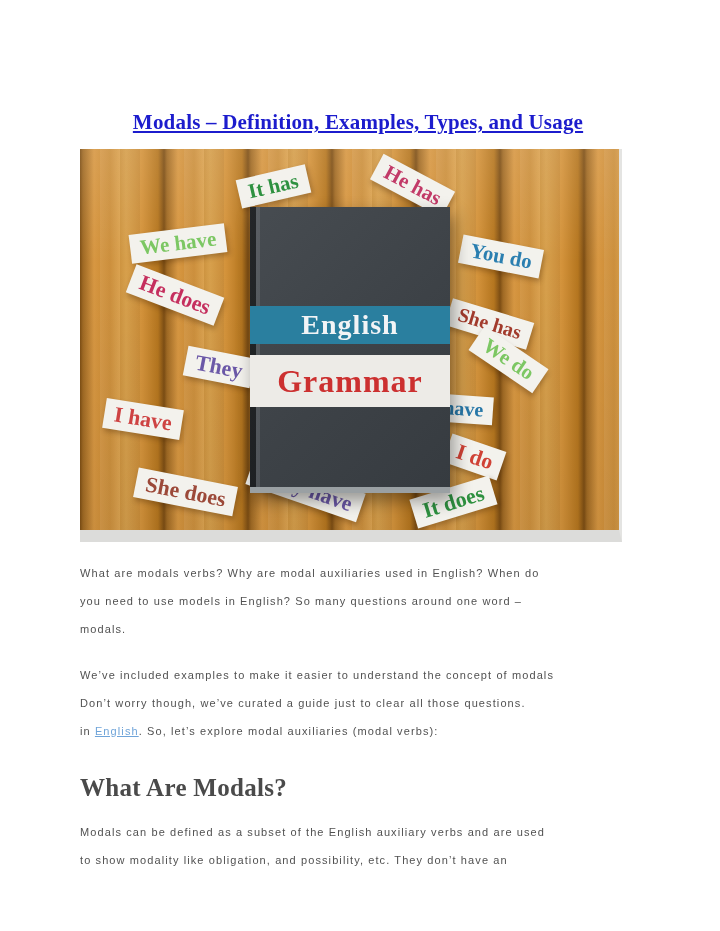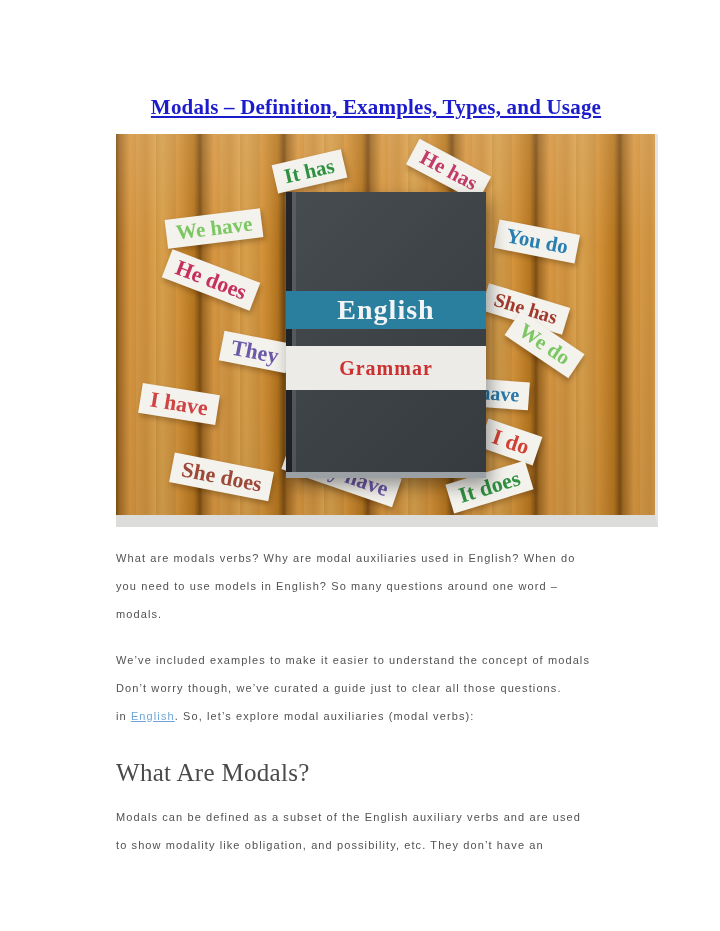--- a/index.html
+++ b/index.html
@@ -2,21 +2,21 @@
 <html style="--title-blue: #1c1ccd; --link-blue: #6fa4d9; --body-text: #515151; --heading-text: #4a4a4a; --card-bg: #f3f2ed; --band-blue: #2a7f9f; --band-white: #edebe7; --grammar-red: #cc3030;"><head>
 <meta charset="utf-8">
 <style>
   * { margin:0; padding:0; box-sizing:border-box; }
   html,body { background:#ffffff; }
   body {
     width:720px; height:931px; margin:0 auto; overflow:hidden;
     font-family:"Liberation Sans", sans-serif;
     position:relative;
   }
-  .page { padding:95px 84px 0 116px; }
+  .page { padding:95px 84px 0 80px;margin-top:15px; }
 
   
   .doc-title {
     font-family:"Liberation Serif", serif;
     font-weight:700;
     font-size:21px;
     color:var(--title-blue);
     text-decoration:underline;
     text-align:center;
     letter-spacing:.2px;
@@ -70,24 +70,24 @@
   }
   .band { position:absolute; left:0; right:0; display:flex; align-items:center; justify-content:center; }
   .band-english {
     top:99px; height:38px;
     background:var(--band-blue);
     font-family:"Liberation Serif", serif;
     font-weight:700; font-size:28px; color:#f2f4f6;
     letter-spacing:1px;
   }
   .band-grammar {
-    top:154px; height:44px;
+    top:148px; height:52px;
     background:var(--band-white);
     font-family:"Liberation Serif", serif;
-    font-weight:700; font-size:20px; color:var(--grammar-red);
+    font-weight:700; font-size:32px; color:var(--grammar-red);
     letter-spacing:1px;
   }
 
   
   .para {
     font-size:11px;
     letter-spacing:1.1px;
     line-height:28px;
     color:var(--body-text);
   }
@@ -95,21 +95,21 @@
   .para-2 { margin-top:18px; }
   .para-3 { margin-top:16px; }
   .inline-link {
     color:var(--link-blue);
     text-decoration:underline;
     cursor:pointer;
   }
   .section-heading {
     margin-top:29px;
     font-family:"Liberation Serif", serif;
-    font-weight:400;
+    font-weight:700;
     font-size:25px;
     color:var(--heading-text);
     letter-spacing:.3px;
   }
 </style>
 </head>
 <body>
 
 <div class="page">
 

